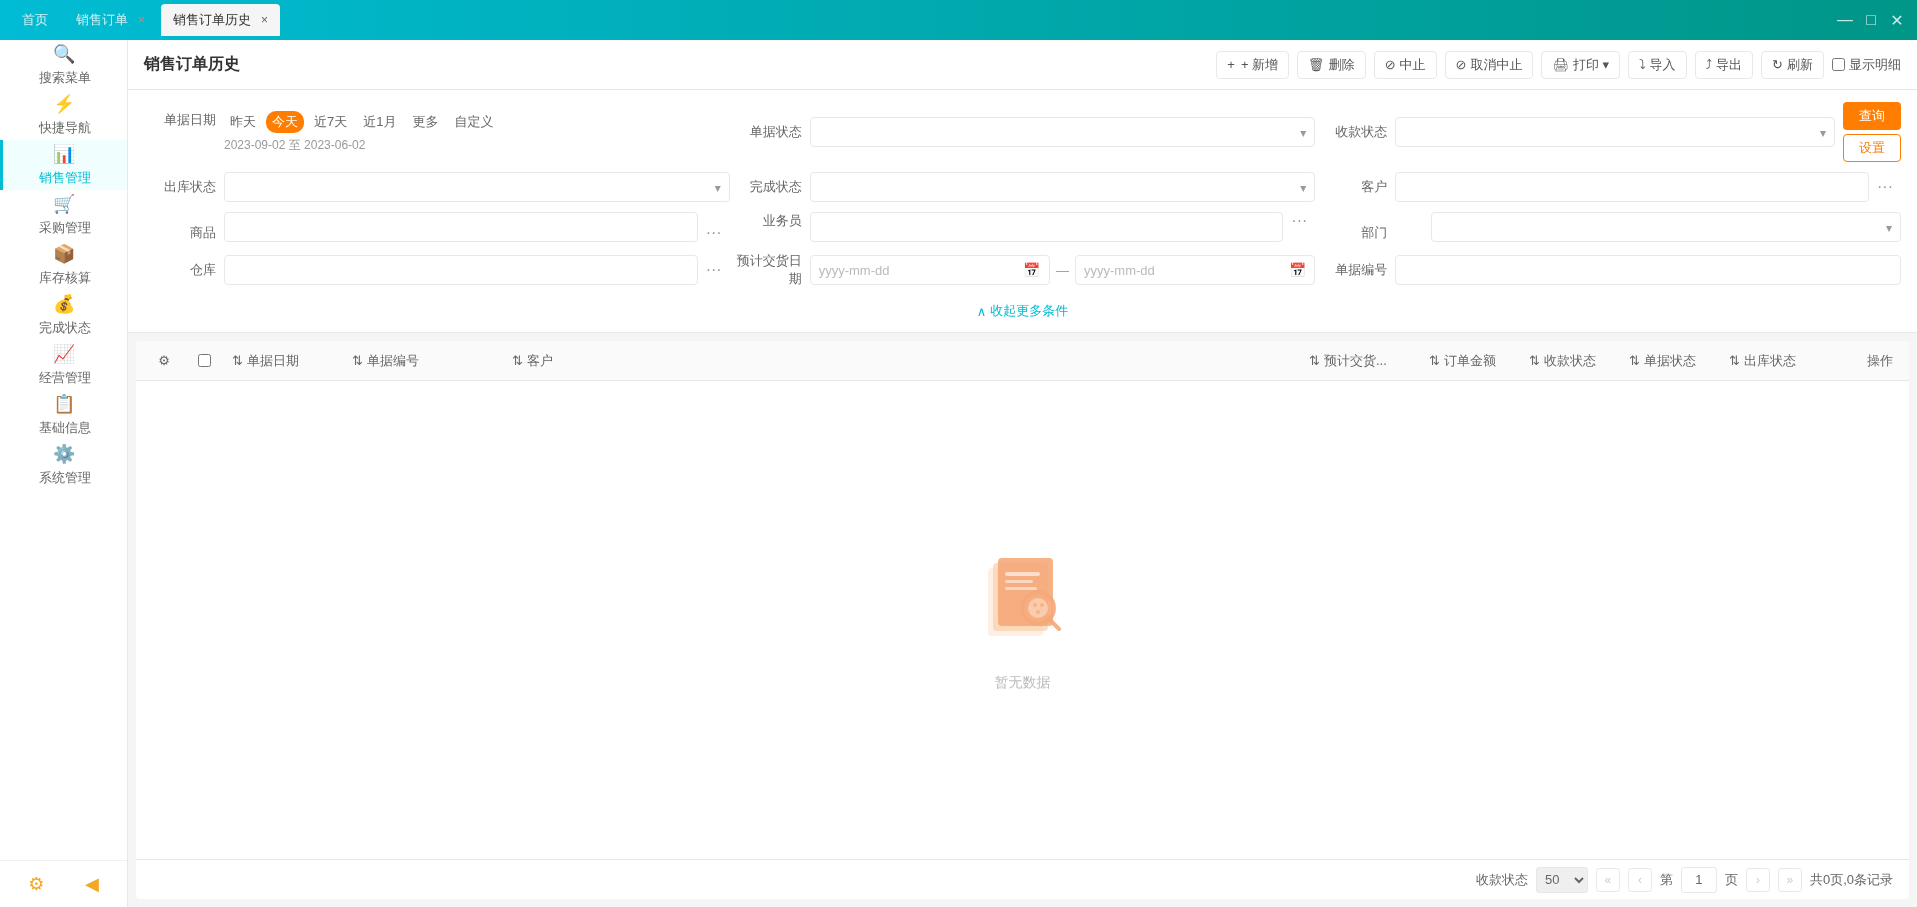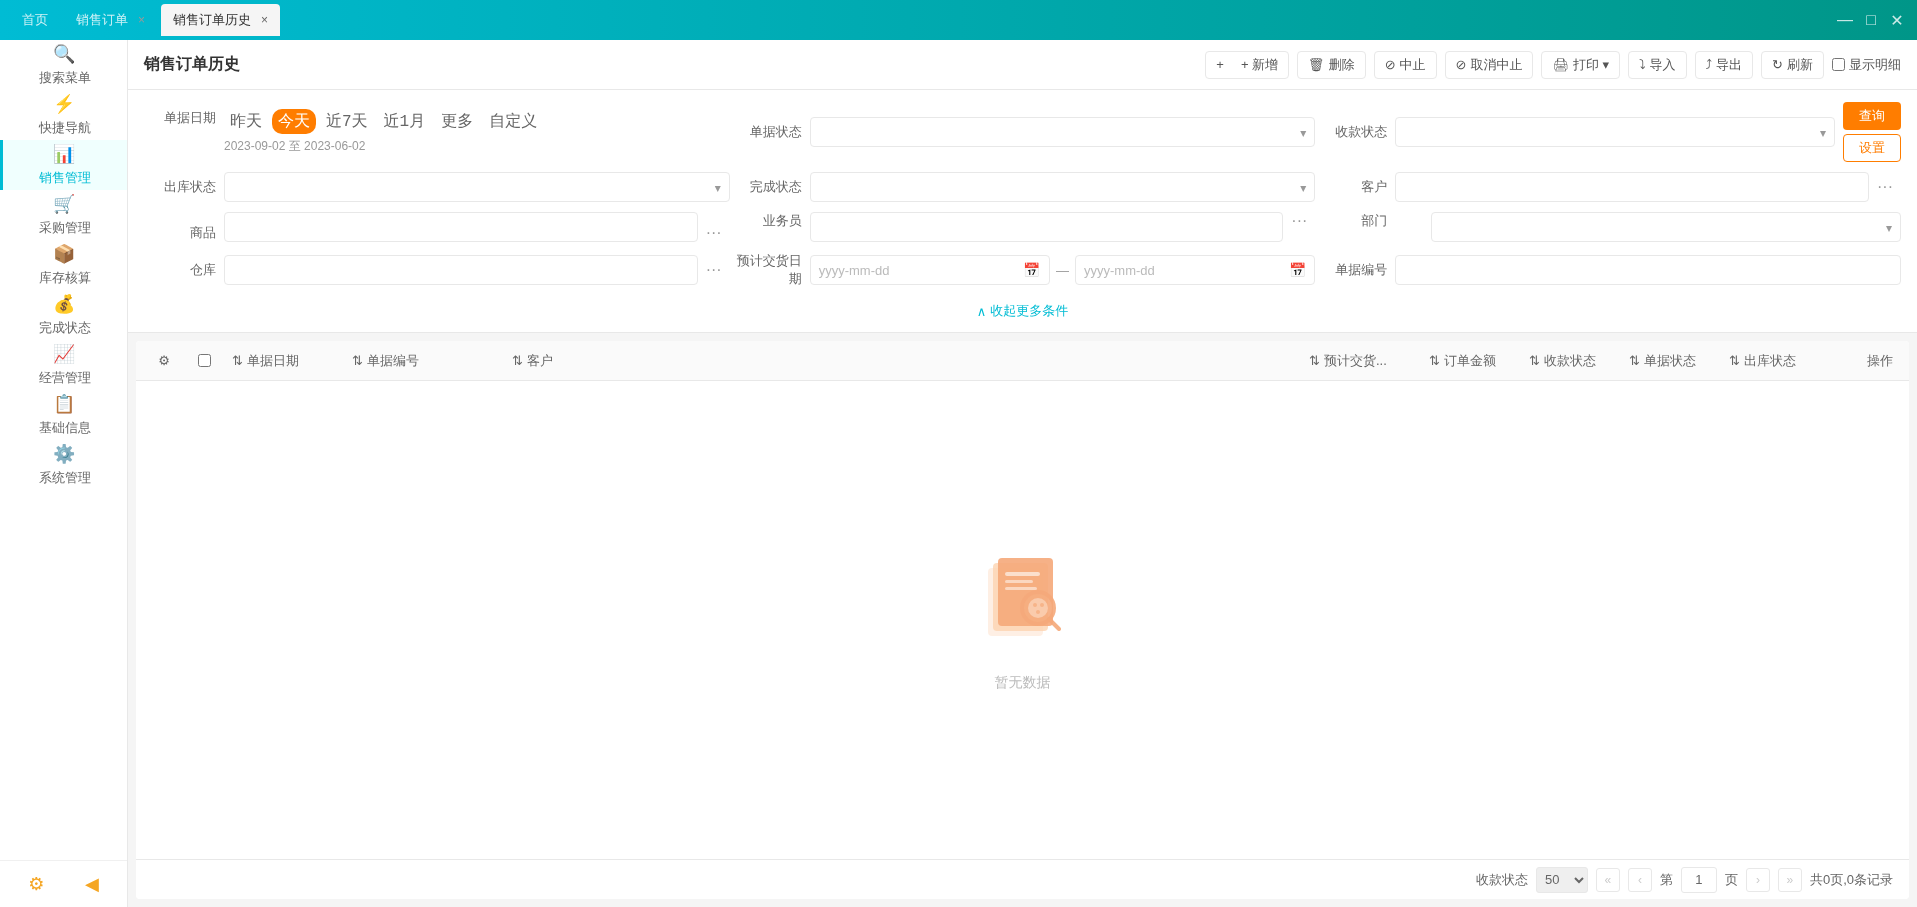--- a/index.html
+++ b/index.html
@@ -133,23 +133,22 @@
     .date-shortcuts {
       display: flex;
       align-items: center;
       gap: 4px;
       margin-right: 8px;
     }
     .date-shortcut {
       padding: 2px 6px;
       border-radius: 3px;
       cursor: pointer;
-      font-size: 16px;
-      color: #666;
-      font-family: Liberation Mono, monospace;
+      font-size: 13px;
+      color: #666;
     }
     .date-shortcut.active {
       background: #ff7d00;
       color: #fff;
       border-radius: 10px;
     }
     .date-range { font-size: 12px; color: #999; margin-top: 2px; }
     .filter-select {
       flex: 1;
       height: 30px;
@@ -439,21 +438,21 @@
     </div>
   </div>
 
   <div class="content">
 
     <div class="page-header">
       <span class="page-title">销售订单历史</span>
       <div class="toolbar">
         <button class="toolbar-btn">
           <span>+</span>
-          <span style="margin-left:13px;">+ 新增</span>
+          <span style="margin-left:2px;">+ 新增</span>
         </button>
         <button class="toolbar-btn">
           <span>🗑</span>
           <span>删除</span>
         </button>
         <button class="toolbar-btn">
           <span>⊘</span>
           <span>中止</span>
         </button>
         <button class="toolbar-btn">
@@ -549,21 +548,21 @@
         <div style="flex:1; display:flex; align-items:flex-end;">
           <span class="filter-label">商品</span>
           <input class="filter-input" style="flex: 1 1 0%;">
           <span class="filter-ellipsis">···</span>
         </div>
         <div style="flex:1; display:flex; align-items:flex-start;">
           <span class="filter-label">业务员</span>
           <input class="filter-input" style="flex: 1 1 0%;">
           <span class="filter-ellipsis">···</span>
         </div>
-        <div style="flex:1; display:flex; align-items:flex-start;gap:36px;">
+        <div style="flex:1; display:flex; align-items:flex-end;gap:36px;">
           <span class="filter-label">部门</span>
           <div class="filter-select">
             <span></span>
             <span class="chevron-down"></span>
           </div>
         </div>
       </div>
 
       <div class="filter-row">
         <div style="flex:1; display:flex; align-items:center;">

